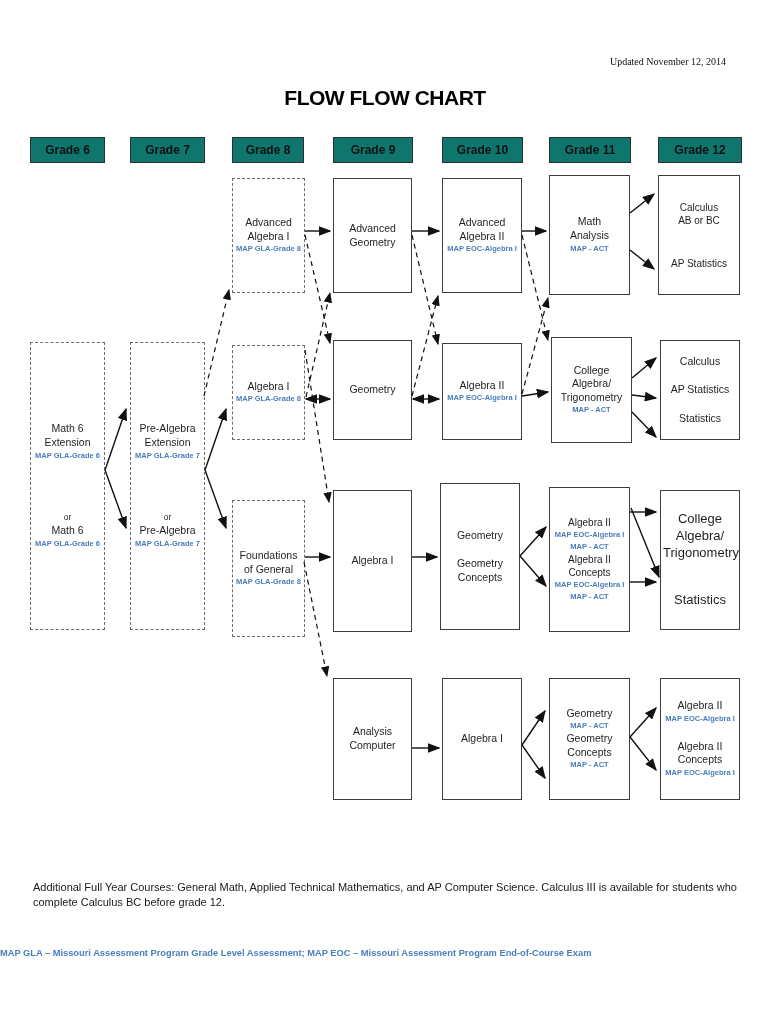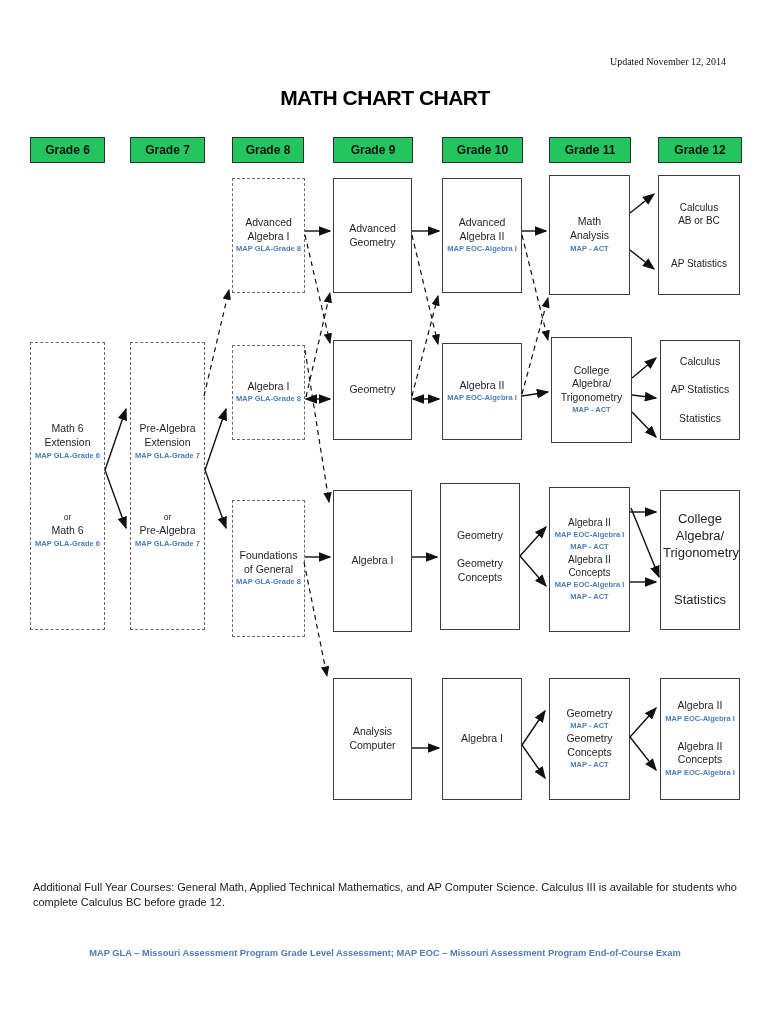--- a/index.html
+++ b/index.html
@@ -3,49 +3,49 @@
 <meta charset="utf-8">
 <style>
   html,body{margin:0;padding:0;background:#e8e8e8;}
   .page{position:relative;width:770px;height:1024px;background:#ffffff;
         outline:1px solid #cfcfcf;margin:0 auto;overflow:hidden;
         font-family:"Liberation Sans",sans-serif;color:#1f1f1f;}
   .updated{position:absolute;top:56px;right:44px;font-family:"Liberation Serif",serif;
            font-size:10px;color:#111;}
   .title{position:absolute;top:86px;left:0;width:770px;text-align:center;
          font-size:21px;font-weight:bold;letter-spacing:-0.5px;color:#000;}
-  .gradebox{position:absolute;height:24px;border:1px solid #2e2e2e;background:#22c55e;
+  .gradebox{position:absolute;height:24px;border:1px solid #2e2e2e;background:#0f766e;
             display:flex;align-items:center;justify-content:center;
             font-size:12px;font-weight:bold;color:#111;}
   .node{position:absolute;background:#fff;display:flex;flex-direction:column;
         align-items:center;justify-content:center;text-align:center;padding:3px 2px;
         box-sizing:border-box;z-index:2;}
   .node.solid{border:1px solid #3d3d3d;}
   .node.dashed{border:1px dashed #6b6b6b;}
   .ln{width:100%;}
   .ln-c{font-size:10.5px;line-height:1.3;color:#1f1f1f;}
   .ln-m{font-size:7.5px;font-weight:bold;line-height:1.6;color:#4a7ebb;}
   .ln-o{font-size:8.5px;line-height:1.7;color:#1f1f1f;margin-top:48px;}
   .ln-g{height:15px;}
   .node[data-box="college_alg_trig_stat_g12"] .ln-c{font-size:13px;}
   .node[data-box="calculus_ap_g12"] .ln-c{font-size:10px;}
   .node[data-box="algebra_2_concepts_g11"] .ln-c{font-size:10px;}
   svg.arrows{position:absolute;left:0;top:0;z-index:3;pointer-events:none;}
   .footnote{position:absolute;left:33px;top:880px;width:712px;font-size:11px;
             color:#1a1a1a;line-height:1.35;}
-  .legend{position:absolute;left:0;top:948px;width:770px;text-align:center;
+  .legend{position:absolute;left:0;top:948px;width:770px;text-align:left;
           font-size:9.3px;font-weight:bold;color:#4a7ebb;}
 </style>
 </head>
 <body>
 
 <div class="page">
 
   <div class="updated">Updated November 12, 2014</div>
-  <div class="title">MATH CHART CHART</div>
+  <div class="title">FLOW FLOW CHART</div>
 
   <div class="gradebox" style="left:30px;top:137px;width:73px">Grade 6</div>
   <div class="gradebox" style="left:130px;top:137px;width:73px">Grade 7</div>
   <div class="gradebox" style="left:232px;top:137px;width:70px">Grade 8</div>
   <div class="gradebox" style="left:333px;top:137px;width:78px">Grade 9</div>
   <div class="gradebox" style="left:442px;top:137px;width:79px">Grade 10</div>
   <div class="gradebox" style="left:549px;top:137px;width:80px">Grade 11</div>
   <div class="gradebox" style="left:658px;top:137px;width:82px">Grade 12</div>
 
   <div class="node dashed" style="left:30px;top:342px;width:75px;height:288px" data-box="math6">

